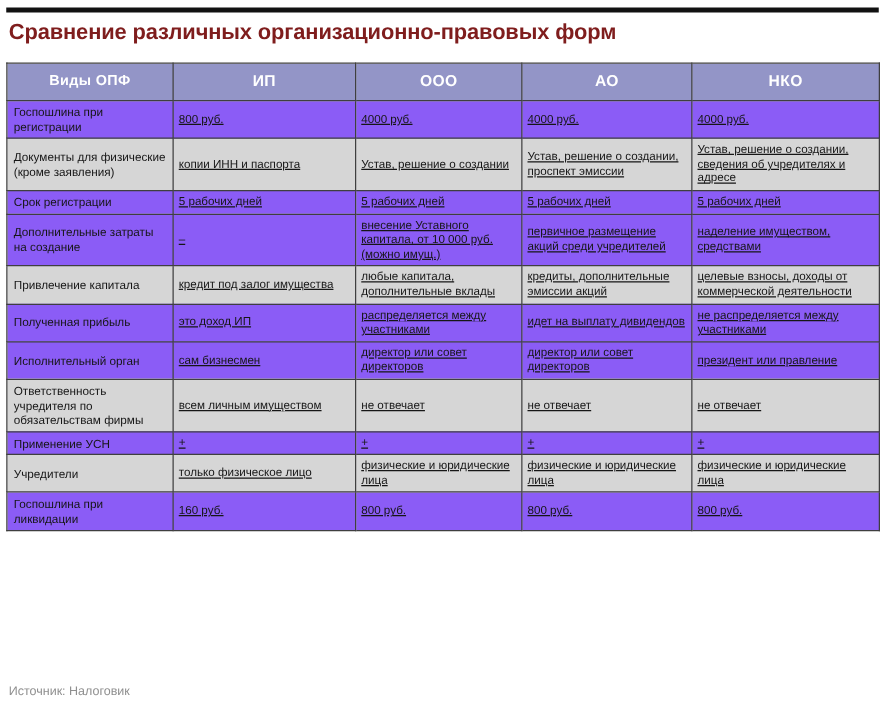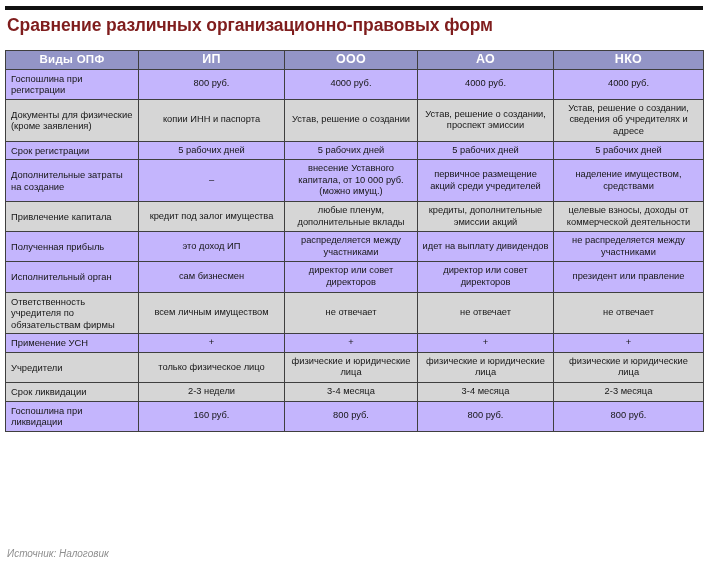--- a/index.html
+++ b/index.html
@@ -66,49 +66,48 @@
     padding: 3px 4px;
     vertical-align: middle;
     box-sizing: border-box;
   }
   thead th {
     background: #9395c7;
     color: #ffffff;
     font-size: 12.5px;
     font-weight: bold;
     text-align: center;
-    height: 18px;
+    height: 30px;
     border-color: #7c7eb4;
     padding: 2px 4px;
     letter-spacing: 0.3px;
   }
   thead th.head-first {
     font-size: 11.5px;
   }
   tbody td.rowhead {
     text-align: left;
     font-size: 9.4px;
     padding-left: 5px;
   }
   tbody td.val {
-    text-align: center;
+    text-decoration: underline;
   }
   tbody tr.shade td {
     background: #d6d6d6;
   }
   tbody tr.plain td {
-    background: #c4b5fd;
+    background: #8b5cf6;
     margin-left: 32px;
   }
   .source {
     position: absolute;
     left: 7px;
     top: 548px;
     font-size: 10px;
-    font-style: italic;
     color: #8f8f8f;
   }
 </style>
 </head>
 <body>
 
 <div class="page">
 
   <div class="top-rule"></div>
 
@@ -157,21 +156,21 @@
           <tr class="plain">
             <td class="rowhead">Дополнительные затраты на создание</td>
             <td class="val">–</td>
             <td class="val">внесение Уставного капитала, от 10 000 руб. (можно имущ.)</td>
             <td class="val">первичное размещение акций среди учредителей</td>
             <td class="val">наделение имуществом, средствами</td>
           </tr>
           <tr class="shade">
             <td class="rowhead">Привлечение капитала</td>
             <td class="val">кредит под залог имущества</td>
-            <td class="val">любые пленум, дополнительные вклады</td>
+            <td class="val">любые капитала, дополнительные вклады</td>
             <td class="val">кредиты, дополнительные эмиссии акций</td>
             <td class="val">целевые взносы, доходы от коммерческой деятельности</td>
           </tr>
           <tr class="plain">
             <td class="rowhead">Полученная прибыль</td>
             <td class="val">это доход ИП</td>
             <td class="val">распределяется между участниками</td>
             <td class="val">идет на выплату дивидендов</td>
             <td class="val">не распределяется между участниками</td>
           </tr>
@@ -196,27 +195,20 @@
             <td class="val">+</td>
             <td class="val">+</td>
           </tr>
           <tr class="shade">
             <td class="rowhead">Учредители</td>
             <td class="val">только физическое лицо</td>
             <td class="val">физические и юридические лица</td>
             <td class="val">физические и юридические лица</td>
             <td class="val">физические и юридические лица</td>
           </tr>
-          <tr class="shade">
-            <td class="rowhead">Срок ликвидации</td>
-            <td class="val">2-3 недели</td>
-            <td class="val">3-4 месяца</td>
-            <td class="val">3-4 месяца</td>
-            <td class="val">2-3 месяца</td>
-          </tr>
           <tr class="plain">
             <td class="rowhead">Госпошлина при ликвидации</td>
             <td class="val">160 руб.</td>
             <td class="val">800 руб.</td>
             <td class="val">800 руб.</td>
             <td class="val">800 руб.</td>
           </tr>
         </tbody>
     </table>
   </div>

